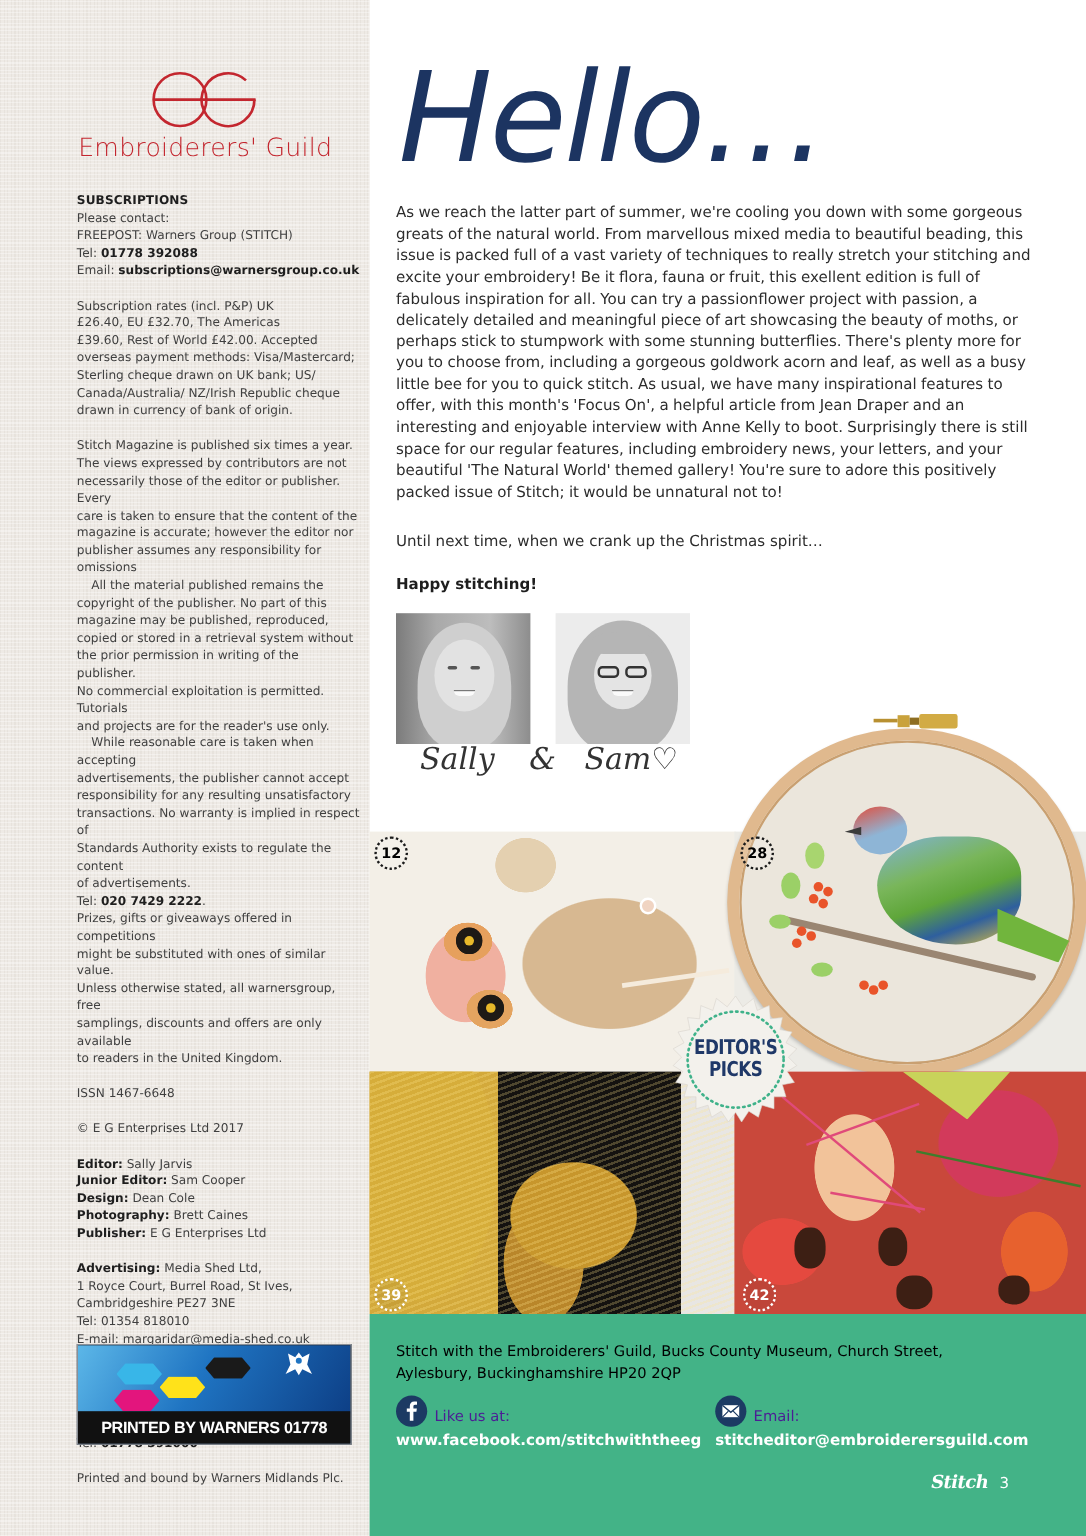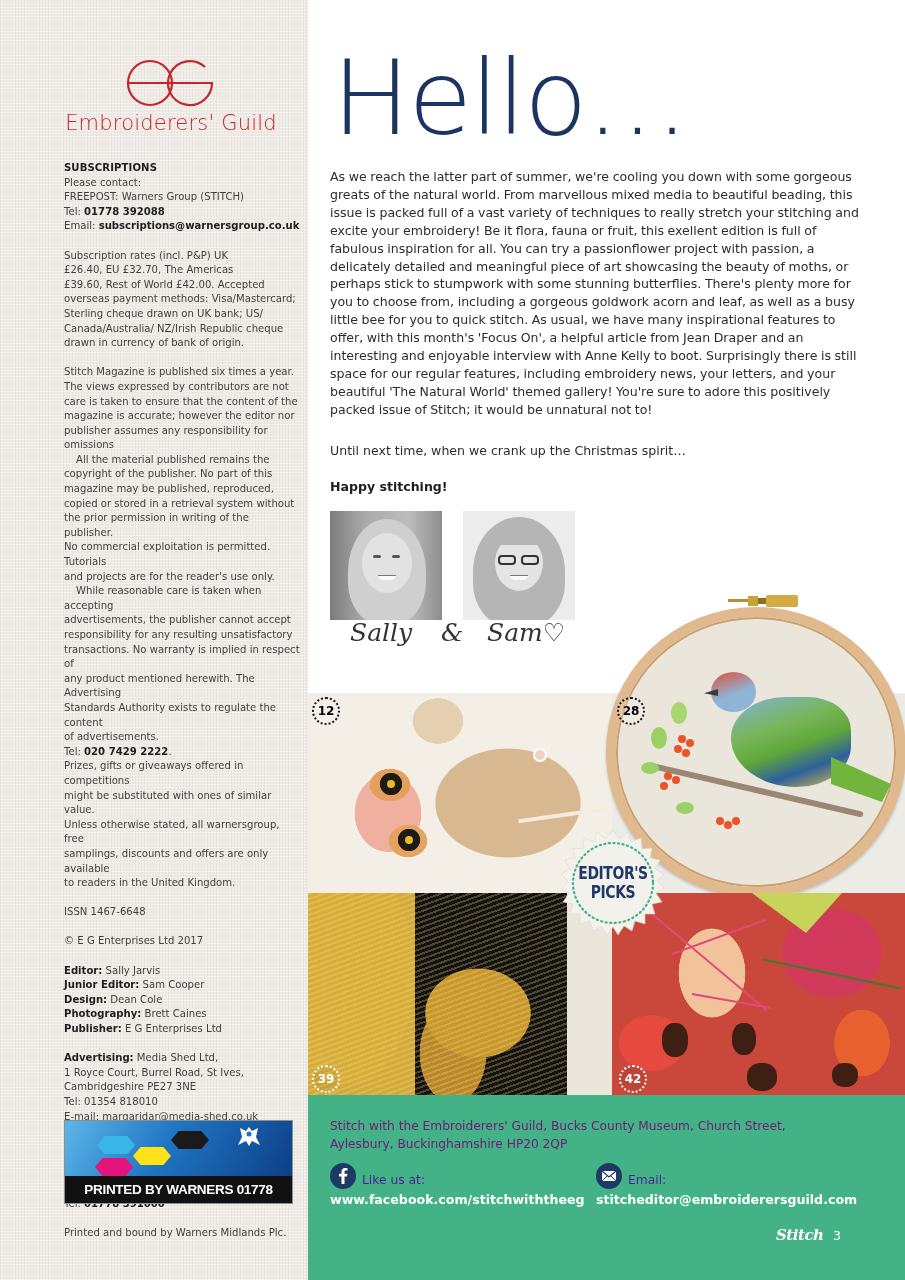--- a/index.html
+++ b/index.html
@@ -46,21 +46,21 @@
   .warners-bar {
     position: absolute; left: 0; bottom: 0; width: 100%; height: 27px;
     background: #111; color: #fff; font-family: "Liberation Sans", sans-serif; font-weight: bold;
     font-size: 13.5px; line-height: 27px; text-align: center; transform-origin: center; letter-spacing: -0.3px;
   }
 
   
   .hello {
     position: absolute; left: 332px; top: 38px;
     font-family: "DejaVu Sans", sans-serif; font-weight: 200; color: #1c3461;
-    font-size: 104px; line-height: 120px; letter-spacing: -2px;
+    font-size: 104px; line-height: 120px; letter-spacing: -2px; font-style: italic;
     -webkit-text-stroke: 0px;
   }
   .intro {
     position: absolute; left: 330px; top: 168px; width: 530px;
     font-size: 12.55px; line-height: 17.9px; color: #2c2c2c; word-spacing: -0.4px;
   }
   .intro p { margin: 0; }
   .signoff { position: absolute; left: 330px; top: 443px; font-size: 12.55px; color: #2c2c2c; }
   .happy { position: absolute; left: 330px; top: 479px; font-size: 12.55px; font-weight: bold; color: #1e1e1e; }
 
@@ -138,21 +138,21 @@
 
   .editors-badge { position: absolute; left: 552px; top: 828px; width: 122px; height: 116px; }
   .editors-text {
     position: absolute; left: 0; top: 36px; width: 122px; text-align: center;
     font-family: "DejaVu Sans", sans-serif; font-weight: bold; color: #1f3868;
     font-size: 17px; line-height: 19px; letter-spacing: -0.5px; transform: scaleX(0.82);
   }
 
   
   .footer { position: absolute; left: 308px; top: 1095px; width: 597px; height: 185px; background: #43b387; }
-  .address { position: absolute; left: 22px; top: 22px; width: 520px; font-size: 12.2px; line-height: 18px; color: #701a75; }
+  .address { position: absolute; left: 22px; top: 22px; width: 520px; font-size: 12.2px; line-height: 18px; color: #000000; }
   .social { position: absolute; top: 68px; }
   .social-fb { left: 22px; }
   .social-mail { left: 288px; }
   .soc-icon { position: absolute; left: 0; top: 0; width: 26px; height: 26px; border-radius: 50%; background: #1c3a63; }
   .soc-label { position: absolute; left: 32px; top: 10px; font-size: 12.3px; color: #4c1d95; white-space: nowrap; }
   .soc-link { position: absolute; left: 0; top: 29px; font-size: 12.6px; font-weight: bold; color: #ffffff; white-space: nowrap; }
   .brand { position: absolute; left: 468px; top: 131px; font-family: "DejaVu Serif", serif; font-style: italic; font-weight: bold;
     font-size: 15px; color: #ffffff; letter-spacing: -0.5px; }
   .pagenum { position: absolute; left: 525px; top: 133px; font-size: 12.5px; color: #ffffff; }
 </style>
@@ -179,35 +179,35 @@
     <p>Subscription rates (incl. P&amp;P) UK</p>
     <p>£26.40, EU £32.70, The Americas</p>
     <p>£39.60, Rest of World £42.00. Accepted</p>
     <p>overseas payment methods: Visa/Mastercard;</p>
     <p>Sterling cheque drawn on UK bank; US/</p>
     <p>Canada/Australia/ NZ/Irish Republic cheque</p>
     <p>drawn in currency of bank of origin.</p>
     <div class="gap"></div>
     <p>Stitch Magazine is published six times a year.</p>
     <p>The views expressed by contributors are not</p>
+    <p>necessarily those of the editor or publisher. Every</p>
     <p>care is taken to ensure that the content of the</p>
     <p>magazine is accurate; however the editor nor</p>
     <p>publisher assumes any responsibility for omissions</p>
     <p class="indent">All the material published remains the</p>
     <p>copyright of the publisher. No part of this</p>
     <p>magazine may be published, reproduced,</p>
     <p>copied or stored in a retrieval system without</p>
     <p>the prior permission in writing of the publisher.</p>
     <p>No commercial exploitation is permitted. Tutorials</p>
     <p>and projects are for the reader's use only.</p>
     <p class="indent">While reasonable care is taken when accepting</p>
     <p>advertisements, the publisher cannot accept</p>
     <p>responsibility for any resulting unsatisfactory</p>
     <p>transactions. No warranty is implied in respect of</p>
-    <p>any product mentioned herewith. The Advertising</p>
     <p>Standards Authority exists to regulate the content</p>
     <p>of advertisements.</p>
     <p><span>Tel: </span><b>020 7429 2222</b><span>.</span></p>
     <p>Prizes, gifts or giveaways offered in competitions</p>
     <p>might be substituted with ones of similar value.</p>
     <p>Unless otherwise stated, all warnersgroup, free</p>
     <p>samplings, discounts and offers are only available</p>
     <p>to readers in the United Kingdom.</p>
     <div class="gap"></div>
     <p>ISSN 1467-6648</p>

